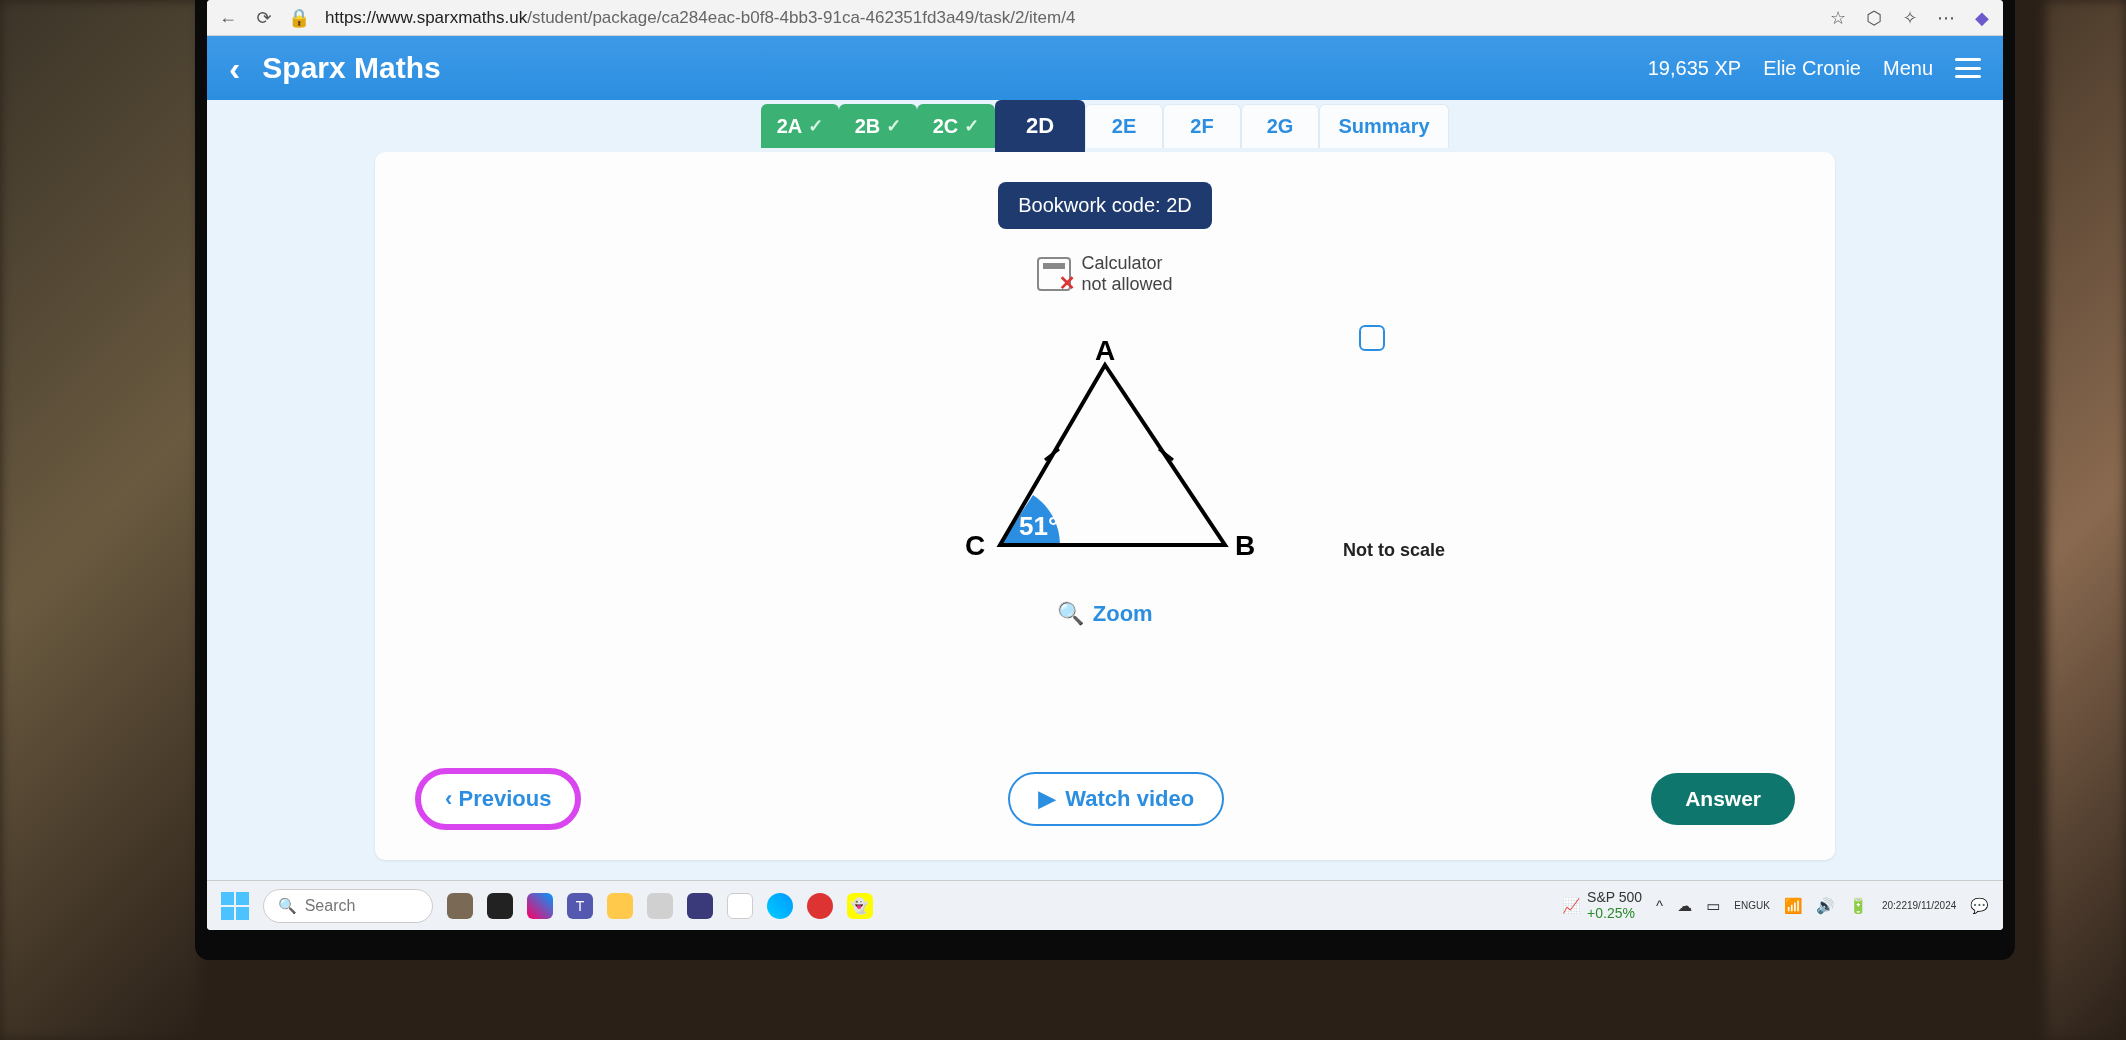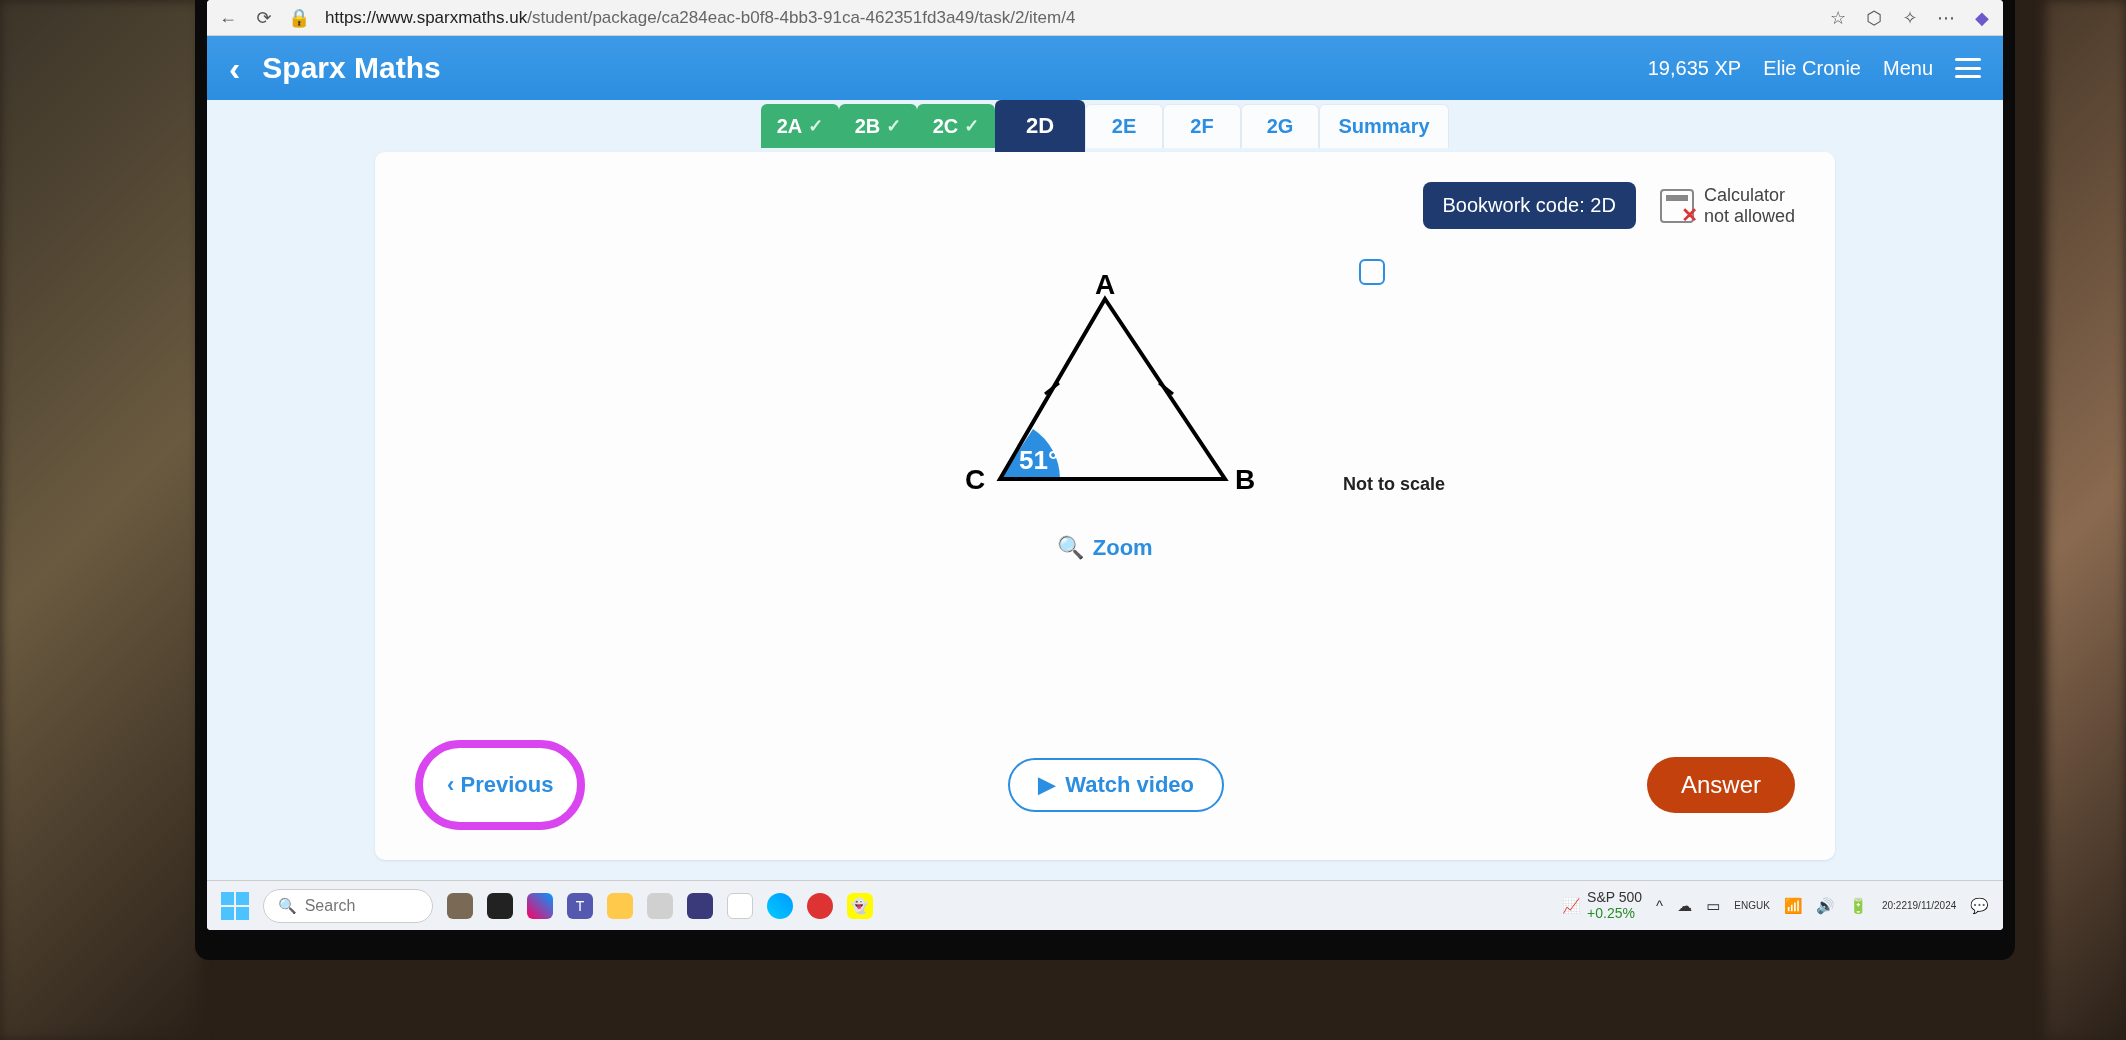--- a/index.html
+++ b/index.html
@@ -43,45 +43,45 @@
 .tab.todo    { background:#fafcfe; color:#2c8ee0; border:1px solid #dfeaf3; border-bottom:none; }
 .tab.summary { background:#fafcfe; color:#2c8ee0; border:1px solid #dfeaf3; border-bottom:none;
                min-width:130px; }
 .check { color:#d8f5e4; font-size:18px; }
 
 
 .stage { flex:1; background:#e9f3fb; display:flex; justify-content:center; padding:0 40px 20px; }
 .card  { width:1460px; background:#fdfdfd; border-radius:10px; padding:30px 40px;
          display:flex; flex-direction:column; position:relative; box-shadow:0 1px 3px rgba(0,0,0,.08); }
 
-.meta-row { display:flex; justify-content:flex-end; align-items:center; gap:24px; margin-bottom:40px; }
+.meta-row { display:flex; justify-content:flex-start; align-items:center; gap:24px; margin-bottom:40px;flex-direction:column; }
 .bookwork { background:#1e3a6e; color:#fff; padding:12px 20px; border-radius:8px; font-size:20px; }
 .calc-box { display:flex; align-items:center; gap:10px; font-size:18px; color:#444; }
 .calc-ico { width:34px; height:34px; border:2px solid #888; border-radius:4px; position:relative; }
 .calc-ico::before { content:""; position:absolute; left:4px; right:4px; top:4px; height:6px; background:#888; }
 .calc-ico::after  { content:"✕"; position:absolute; right:-6px; bottom:-6px; color:#d33; font-size:20px; font-weight:bold; }
 
 .question { text-align:center; font-size:30px; color:#222; margin-bottom:40px; }
 .question .math { font-family:"Times New Roman",serif; font-style:italic; }
 
 .figure-wrap { flex:1; display:flex; flex-direction:column; align-items:center; position:relative; }
 .figure { position:relative; width:320px; height:240px; }
 .not-scale { position:absolute; right:-180px; bottom:14px; font-size:18px; font-weight:600; color:#222; }
 .cam-ico { position:absolute; right:-120px; top:-10px; width:26px; height:26px; border:2px solid #2c8ee0; border-radius:6px; }
 
 .zoom { margin-top:26px; color:#2c8ee0; font-size:22px; font-weight:600;
         display:flex; align-items:center; gap:8px; }
 
 .footer-row { display:flex; align-items:center; justify-content:space-between; margin-top:30px; }
-.btn-prev  { border:8px solid #d946ef; color:#2c8ee0; background:#fff; border-radius:999px;
-             padding:24px 24px; font-size:22px; font-weight:600; }
+.btn-prev  { border:6px solid #d946ef; color:#2c8ee0; background:#fff; border-radius:999px;
+             padding:12px 24px; font-size:22px; font-weight:600; }
 .btn-watch { border:2px solid #2c8ee0; color:#2c8ee0; background:#fff; border-radius:999px;
              padding:12px 28px; font-size:22px; font-weight:600; display:flex; align-items:center; gap:10px; }
-.btn-ans   { background:#c2410c; color:#fff; border:none; border-radius:999px;
-             padding:14px 34px; font-size:24px; font-weight:400; }
+.btn-ans   { background:#0f766e; color:#fff; border:none; border-radius:999px;
+             padding:14px 34px; font-size:21px; font-weight:700; }
 
 
 .taskbar { height:50px; background:#eef2f6; border-top:1px solid #ccc;
            display:flex; align-items:center; padding:0 14px; gap:14px; font-size:15px; color:#333; }
 .start { width:28px; height:28px; display:grid; grid-template-columns:1fr 1fr; grid-template-rows:1fr 1fr; gap:2px; }
 .start span:nth-child(1){background:#4cc2ff;} .start span:nth-child(2){background:#4cc2ff;}
 .start span:nth-child(3){background:#4cc2ff;} .start span:nth-child(4){background:#4cc2ff;}
 .search-box { display:flex; align-items:center; gap:8px; background:#fff; border:1px solid #ccc;
               border-radius:999px; padding:4px 14px; width:170px; height:34px; }
 .tray-icon { width:26px; height:26px; border-radius:6px; display:flex; align-items:center; justify-content:center; }

